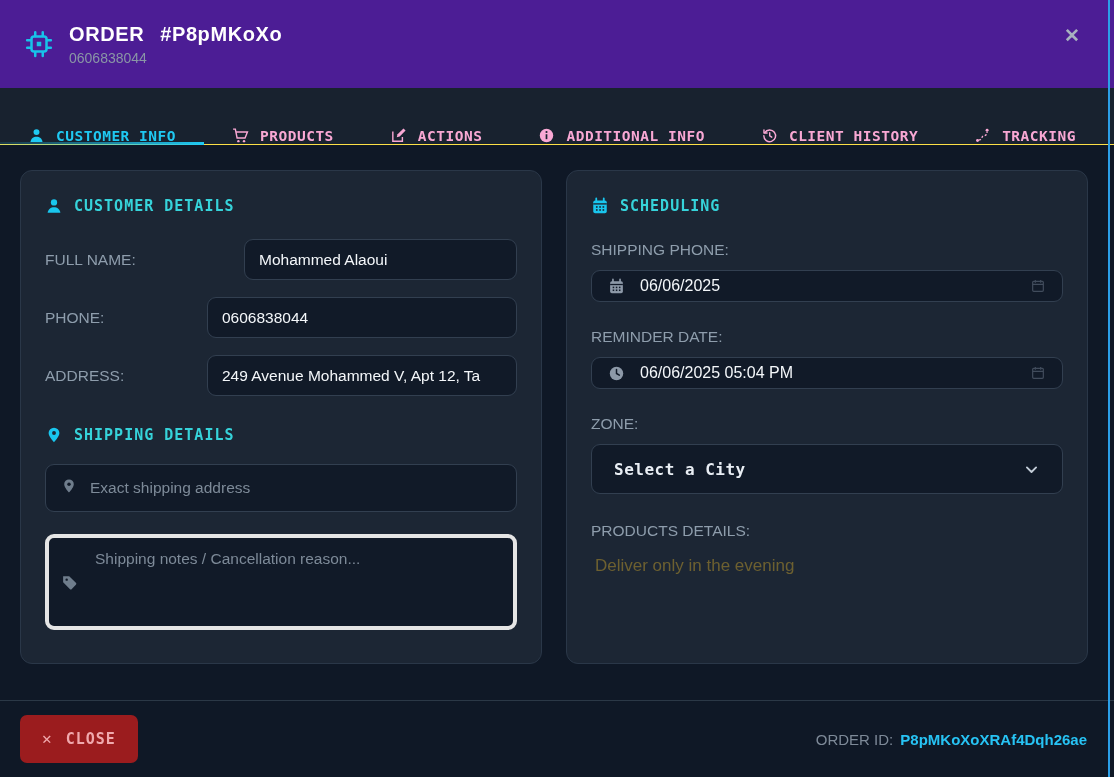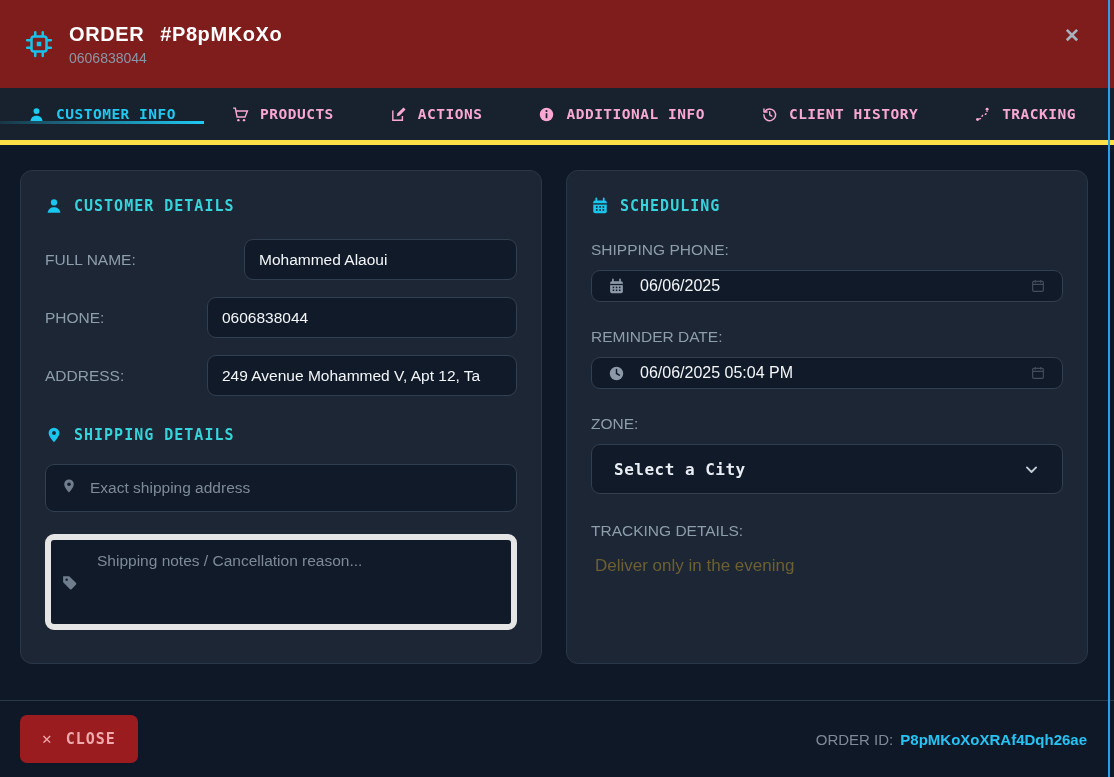--- a/index.html
+++ b/index.html
@@ -6,31 +6,31 @@
   html,body { width:1114px; height:777px; }
   body {
     background:#0f1826;
     font-family:"Liberation Sans", sans-serif;
     position:relative; overflow:hidden;
     color:#e8eef4;
   }
   svg { display:block; }
 
   
-  .header { height:88px; background:#7f1d1d; display:flex; align-items:center; padding:0 24px; position:relative; }
+  .header { height:88px; background:#4c1d95; display:flex; align-items:center; padding:0 24px; position:relative; }
   .chip-icon { color:#17c3ea; }
   .header-text { margin-left:15px; }
   .title-line { display:flex; align-items:baseline; gap:16px; }
   .title-main, .title-ref { font-size:20px; font-weight:bold; color:#ffffff; letter-spacing:0.6px; }
   .subtitle { font-size:14px; color:#8a96a6; margin-top:4px; }
   .close-x { position:absolute; right:34px; top:26px; background:none; border:none; color:#a7b2bf;
              font-size:19px; font-weight:bold; cursor:pointer; line-height:1; }
 
   
-  .tabbar { height:57px; background:#18222f; border-bottom:5px solid #fde047; display:flex; align-items:center; }
+  .tabbar { height:57px; background:#18222f; border-bottom:1px solid #fde047; display:flex; align-items:flex-end; }
   .tab { display:flex; align-items:center; gap:11px; padding:0 28px; background:none; border:none;
          font-family:"DejaVu Sans Mono", monospace; font-weight:bold; font-size:14.5px; letter-spacing:0.5px;
          color:#f9a8d4; cursor:pointer; position:relative; white-space:nowrap; }
   .tab .tab-ic { width:17px; height:17px; }
   .tab.active { color:#1fc9f2; }
   .tab.active::after { content:""; position:absolute; left:0; right:0; bottom:-1px; height:3px;
          background:linear-gradient(to right, rgba(31,201,242,0.12), #1fc9f2); }
 
   
   .main { display:flex; gap:24px; padding:25px 26px 0 20px; }
@@ -47,21 +47,21 @@
 
   .ship-head { margin-top:30px; }
   .icon-input-wrap { position:relative; margin-top:20px; }
   .icon-input-wrap .in-ic { position:absolute; left:16px; top:14px; width:16px; height:16px; color:#6f7d8c; }
   .icon-input-wrap input { width:100%; height:48px; background:#111a28; border:1px solid #323f50; border-radius:9px;
          color:#f4f7fa; font-size:15.5px; padding:0 14px 0 44px; font-family:"Liberation Sans", sans-serif; outline:none; }
   .icon-input-wrap input::placeholder, textarea::placeholder { color:#7d8a98; opacity:1; }
 
   .notes-wrap { position:relative; margin-top:22px; }
   .notes-wrap .in-ic { position:absolute; left:16px; top:40px; width:17px; height:17px; color:#6f7d8c; }
-  .notes-wrap textarea { width:100%; height:96px; background:#111a28; border:6px solid #e5e5e5; border-radius:9px;
+  .notes-wrap textarea { width:100%; height:96px; background:#111a28; border:4px solid #e5e5e5; border-radius:9px;
          color:#22c55e; font-size:15.5px; padding:12px 14px 12px 46px; resize:none;
          font-family:"Liberation Sans", sans-serif; outline:none; }
 
   
   .sched-label { margin-top:26px; font-size:15.5px; color:#8e9dac; }
   .date-field { margin-top:11px; height:32px; background:#111a28; border:1px solid #323f50; border-radius:9px;
          display:flex; align-items:center; padding:0 16px; gap:15px; cursor:pointer; }
   .date-field .lead-ic { width:17px; height:17px; color:#8d99a8; flex:none; }
   .date-value { flex:1; font-size:16px; color:#f4f7fa; }
   .picker-ic { width:16px; height:16px; color:#414c5c; flex:none; cursor:pointer; }
@@ -294,21 +294,21 @@
     <div class="sched-label">ZONE:</div>
     <div class="select-field">
       <span class="select-value">Select a City</span>
       <span class="chev-ic">
         <svg width="17" height="17" viewBox="0 0 24 24" fill="none" stroke="currentColor" stroke-width="2.6" stroke-linecap="round" stroke-linejoin="round">
           <path d="M5.5 9l6.5 6.5L18.5 9"></path>
         </svg>
       </span>
     </div>
 
-    <div class="products-label">TRACKING DETAILS:</div>
+    <div class="products-label">PRODUCTS DETAILS:</div>
     <div class="products-note">Deliver only in the evening</div>
   </div>
 </div>
 
 <div class="footer">
   <button class="close-btn">
     <span class="x-ic">✕</span>
     <span>CLOSE</span>
   </button>
   <div class="order-id">

